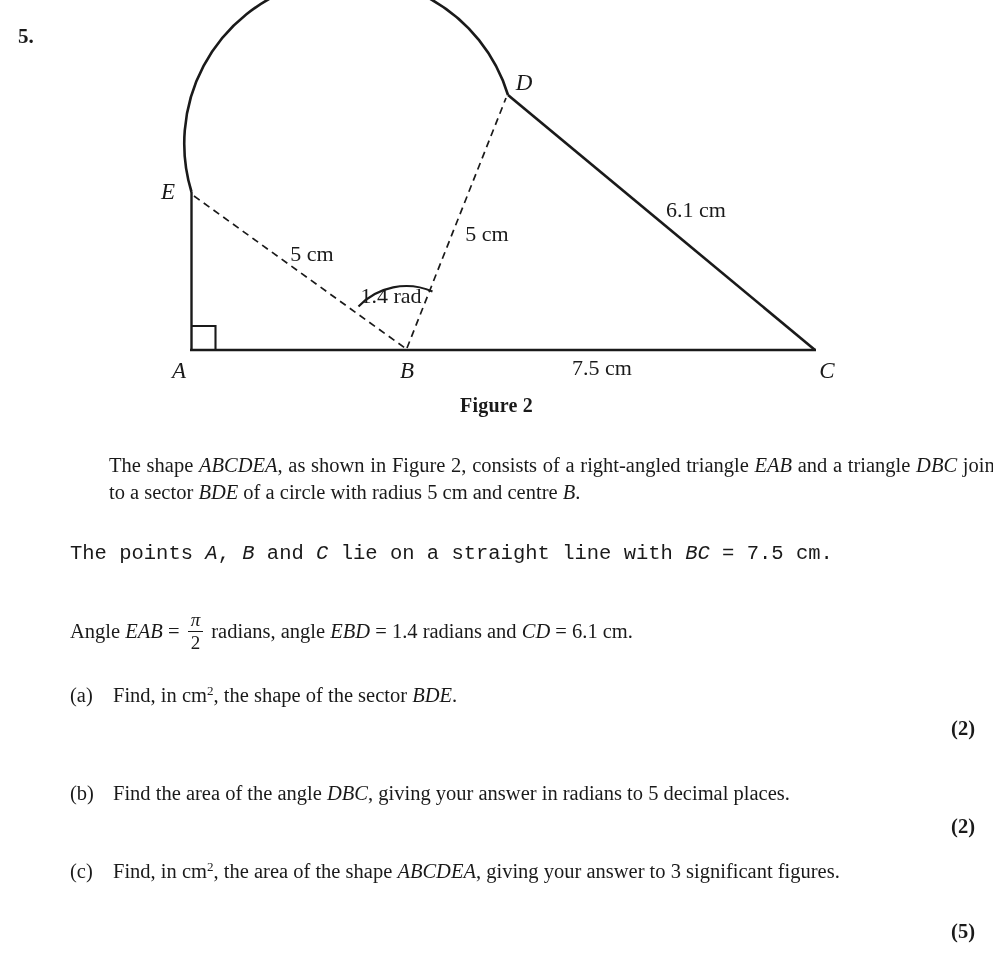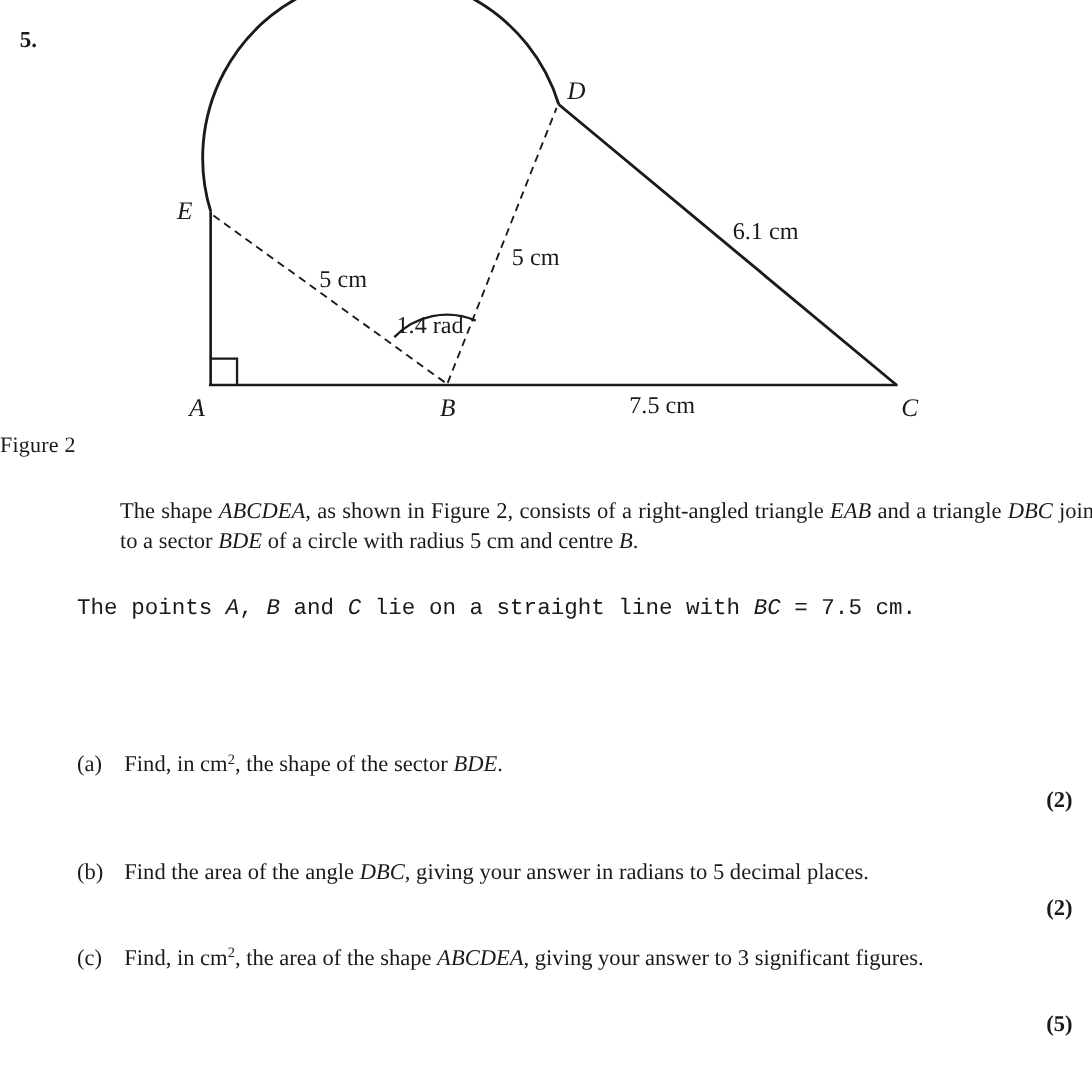--- a/index.html
+++ b/index.html
@@ -40,21 +40,22 @@
     width: 993px;
     height: 390px;
   }
   .figure-svg { display: block; }
 
   .fig-caption {
     position: absolute;
     left: 0;
     top: 394px;
     width: 993px;
-    font-weight: normal;
+    text-align: center;
+    font-weight: bold;
     font-size: 20px;
     letter-spacing: 0.2px;
   }
 
   
   .body-block {
     position: absolute;
     left: 70px;
     width: 905px;
     font-size: 20.5px;
@@ -188,20 +189,23 @@
   <div class="fig-caption">Figure 2</div>
 
   <div class="body-block para" style="top:452px;margin-left:39px;">
     <span>The shape </span><i>ABCDEA</i><span>, as shown in Figure 2, consists of a right-angled triangle </span><i>EAB</i><span> and a triangle </span><i>DBC</i><span> joined to a sector </span><i>BDE</i><span> of a circle with radius 5 cm and centre </span><i>B</i><span>.</span>
   </div>
 
   <div class="body-block" style="top:540px;font-family:Liberation Mono, monospace;">
     <span>The points </span><i>A</i><span>, </span><i>B</i><span> and </span><i>C</i><span> lie on a straight line with </span><i>BC</i><span> = 7.5 cm.</span>
   </div>
 
+  <div class="body-block" style="top:610px;">
+    <span>Angle </span><i>EAB</i><span> = </span><span class="frac"><span class="num">π</span><span class="bar"></span><span class="den">2</span></span><span> radians, angle </span><i>EBD</i><span> = 1.4 radians and </span><i>CD</i><span> = 6.1 cm.</span>
+  </div>
 
   <div class="part" style="top:682px;">
     <div class="part-row">
       <div class="part-label">(a)</div>
       <div class="part-text"><span>Find, in cm</span><sup>2</sup><span>, the shape of the sector </span><i>BDE</i><span>.</span></div>
     </div>
   </div>
   <div class="part marks" style="top:716px; left:70px;">(2)</div>
 
   <div class="part" style="top:780px;">

